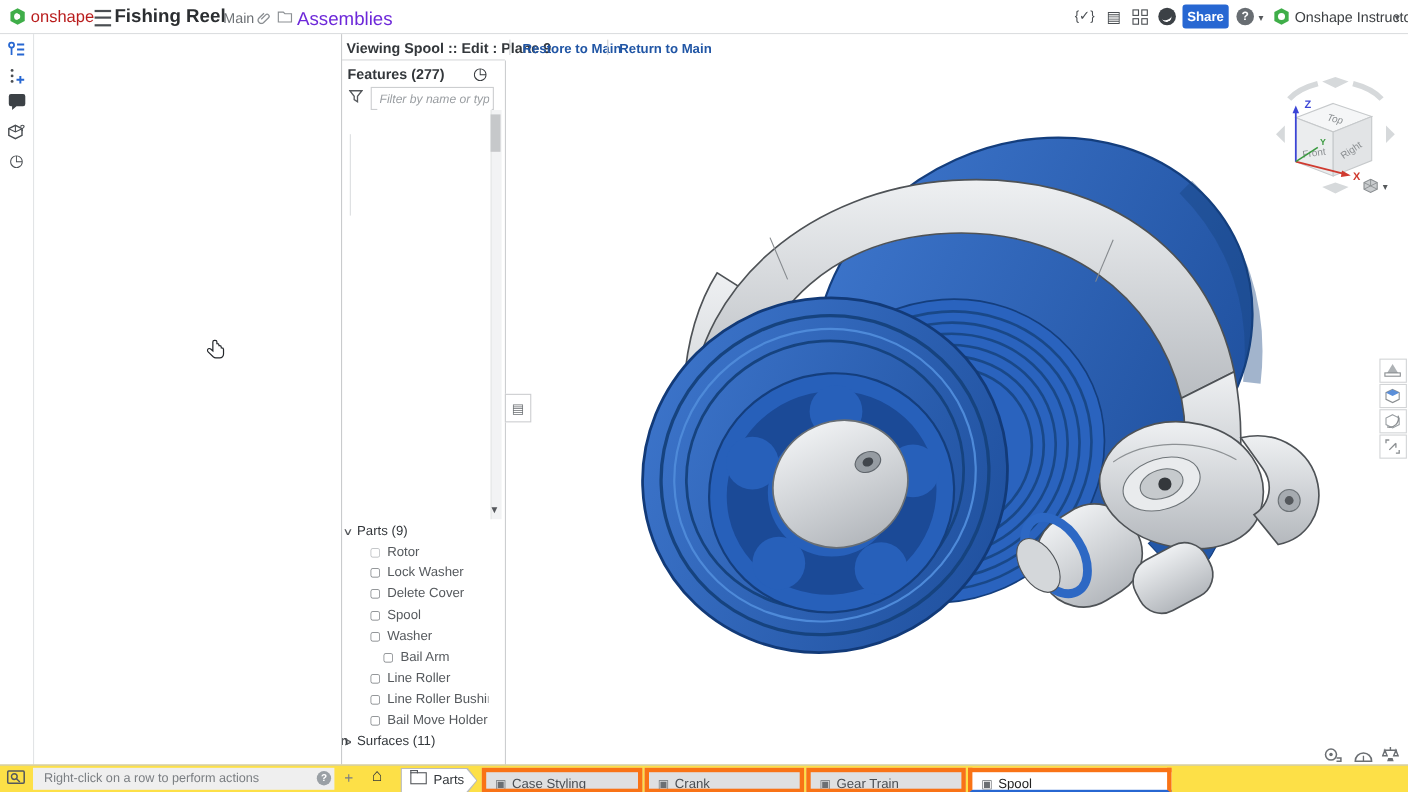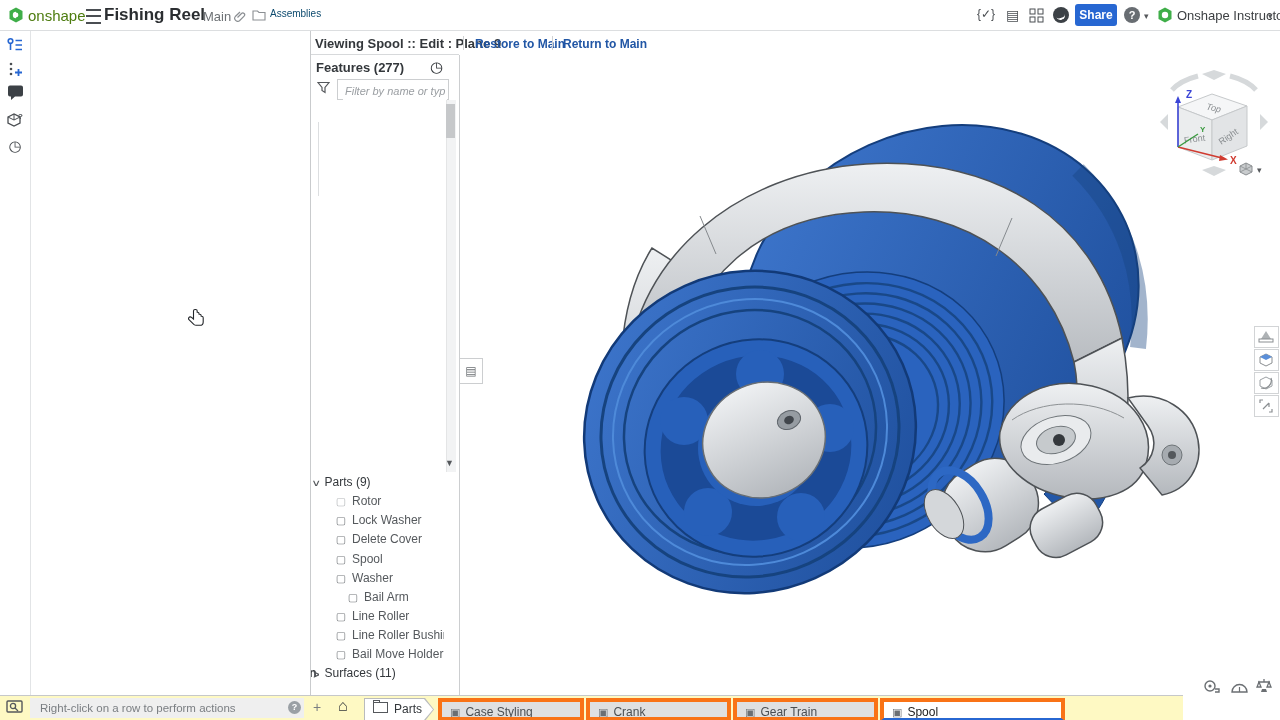--- a/index.html
+++ b/index.html
@@ -3,24 +3,24 @@
 <meta charset="utf-8">
 <style>
   html,body{margin:0;padding:0;}
   body{width:1280px;height:720px;font-family:"Liberation Sans",sans-serif;background:#fff;overflow:hidden;}
   .abs{position:absolute;}
   #root{position:relative;width:1280px;height:720px;}
   .nowrap{white-space:nowrap;}
 
   
   #topbar{left:0;top:0;width:1280px;height:30px;background:#fff;border-bottom:1px solid #dcdee0;z-index:30;}
-  .brand{left:28px;top:7px;font-size:15px;color:#4d7c0f;}
+  .brand{left:28px;top:7px;font-size:15px;color:#b91c1c;}
   .doc-title{left:104px;top:5px;font-size:17px;font-weight:bold;color:#2b2e31;}
   .ws-label{left:203px;top:9px;font-size:13px;color:#6d7175;}
-  .crumb{font-size:10px;color:#0c4a6e;}
+  .crumb{font-size:17px;color:#6d28d9;}
   .hamburger{left:86px;top:9px;width:15px;height:11px;border-top:2px solid #4a4e52;border-bottom:2px solid #4a4e52;}
   .hamburger::after{content:"";position:absolute;left:0;top:3.5px;width:15px;height:2px;background:#4a4e52;}
   .share-btn{left:1075px;top:4px;width:42px;height:22px;background:#2767d2;color:#fff;font-size:12px;text-align:center;line-height:22px;border-radius:3px;font-weight:bold;}
   .tb-ico{top:7px;font-size:14px;color:#4a4e52;}
   .circ-ico{width:16px;height:16px;border-radius:50%;}
   .help-circ{left:1124px;top:7px;background:#686d72;color:#fff;font-size:11px;font-weight:bold;text-align:center;line-height:16px;}
   .globe-circ{left:1053px;top:7px;background:#3c4146;}
   .globe-circ::after{content:"";position:absolute;left:3px;top:4px;width:9px;height:7px;border-bottom:2px solid #fff;border-radius:50%;transform:rotate(-20deg);}
   .caret{font-size:9px;color:#56595c;}
   .account{left:1177px;top:8px;font-size:13px;color:#3d4043;}
@@ -60,21 +60,21 @@
   .fi{display:inline-block;width:14px;margin-right:4px;text-align:center;font-size:11px;color:#74787c;}
   .frow.m .fi{color:#b4b7ba;}
   .ic-part::before{content:"▢";}
   .cv{display:inline-block;font-size:9px;color:#55585c;margin-right:5px;transform:scaleX(1.5);}
   .cv::before{content:"∨";}
   .cv.r{transform:rotate(-90deg) scaleX(1.5);}
   .sb-track{left:446px;top:100px;width:9px;height:372px;background:#f2f3f4;border-left:1px solid #e4e5e6;}
   .sb-thumb{left:446px;top:104px;width:9px;height:34px;background:#c6c8ca;}
 
   
-  #botbar{left:0;top:695px;width:1183px;height:25px;background:#fef9c3;border-top:1px solid #c6c8ca;z-index:25;}
+  #botbar{left:0;top:695px;width:1280px;height:25px;background:#fde047;border-top:1px solid #c6c8ca;z-index:25;}
   .statusmsg{left:30px;top:2px;width:274px;height:20px;background:#efefef;font-size:11.5px;color:#7a7e82;line-height:20px;padding-left:10px;box-sizing:border-box;}
   .qcirc{width:13px;height:13px;border-radius:50%;background:#9aa0a5;color:#fff;font-size:9px;font-weight:bold;text-align:center;line-height:13px;}
   .tab{top:2px;height:23px;background:#dfe0e1;border:4px solid #f97316;box-sizing:border-box;font-size:12px;color:#4a4e52;line-height:21px;padding-left:8px;white-space:nowrap;overflow:hidden;}
   .tab.active{background:#fff;border-bottom:3px solid #2767d2;color:#222;}
   .ps-ico{display:inline-block;font-size:11px;color:#6b6f73;margin-right:5px;}
   .ps-ico::before{content:"▣";}
   .folder{display:inline-block;position:relative;width:13px;height:9px;border:1px solid #55585c;margin-right:6px;top:0px;}
   .folder::before{content:"";position:absolute;left:-1px;top:-3px;width:5px;height:2px;border:1px solid #55585c;border-bottom:0;}
 </style>
 </head>

